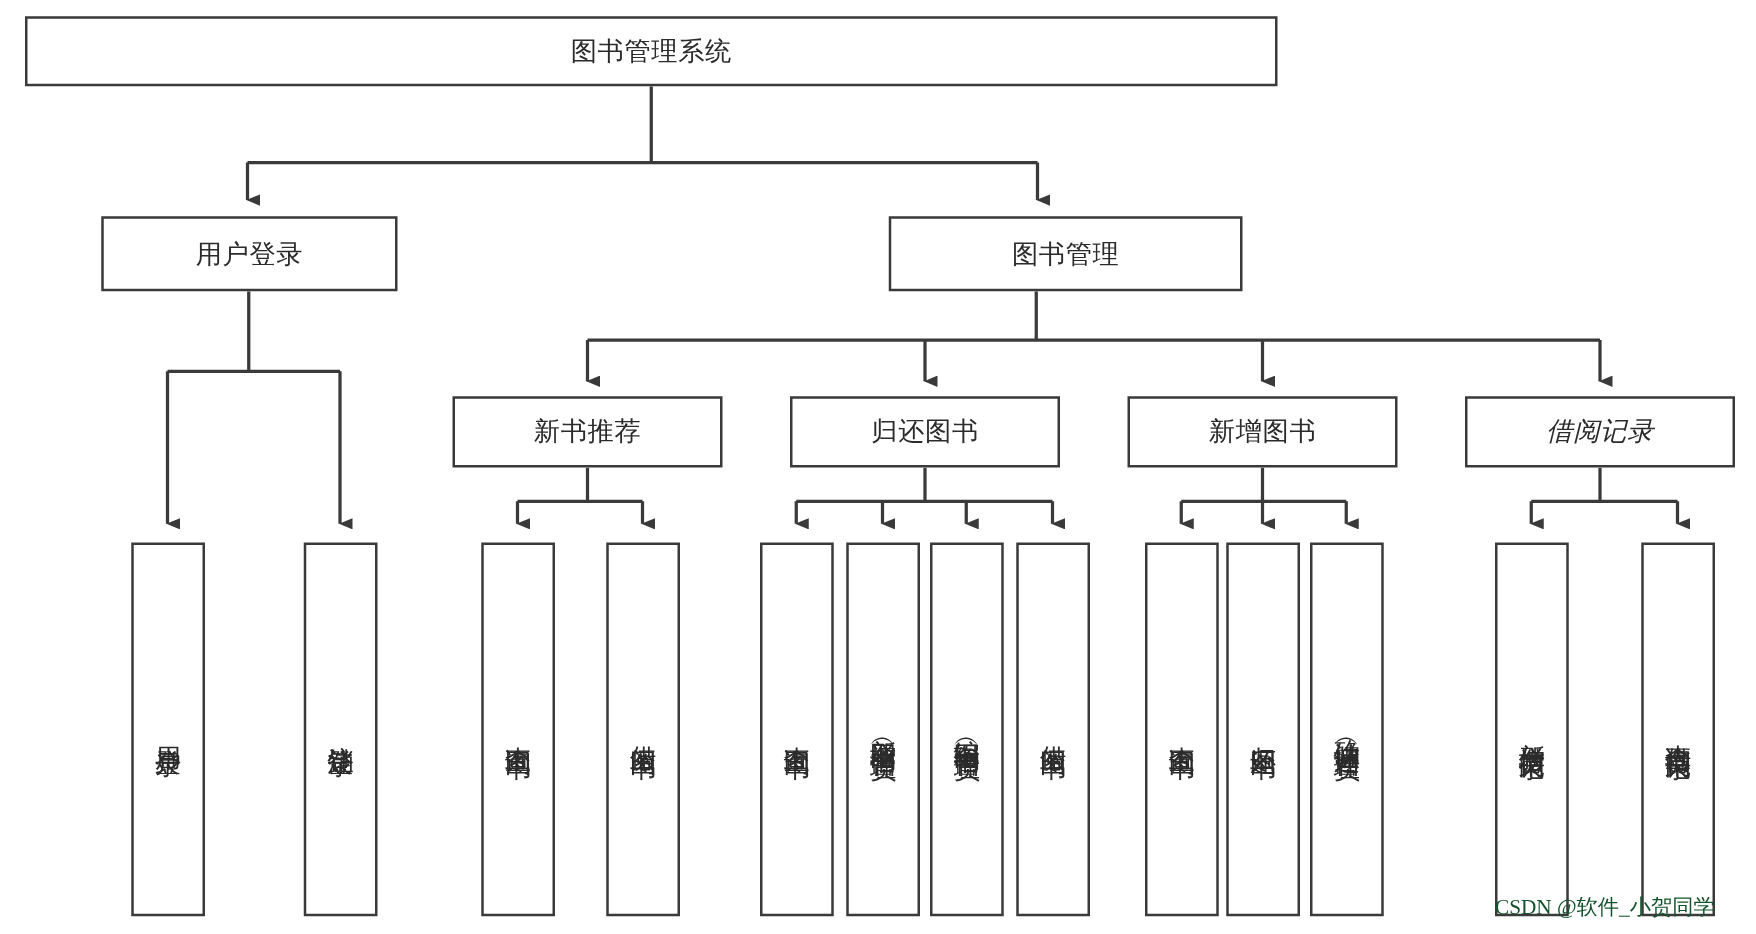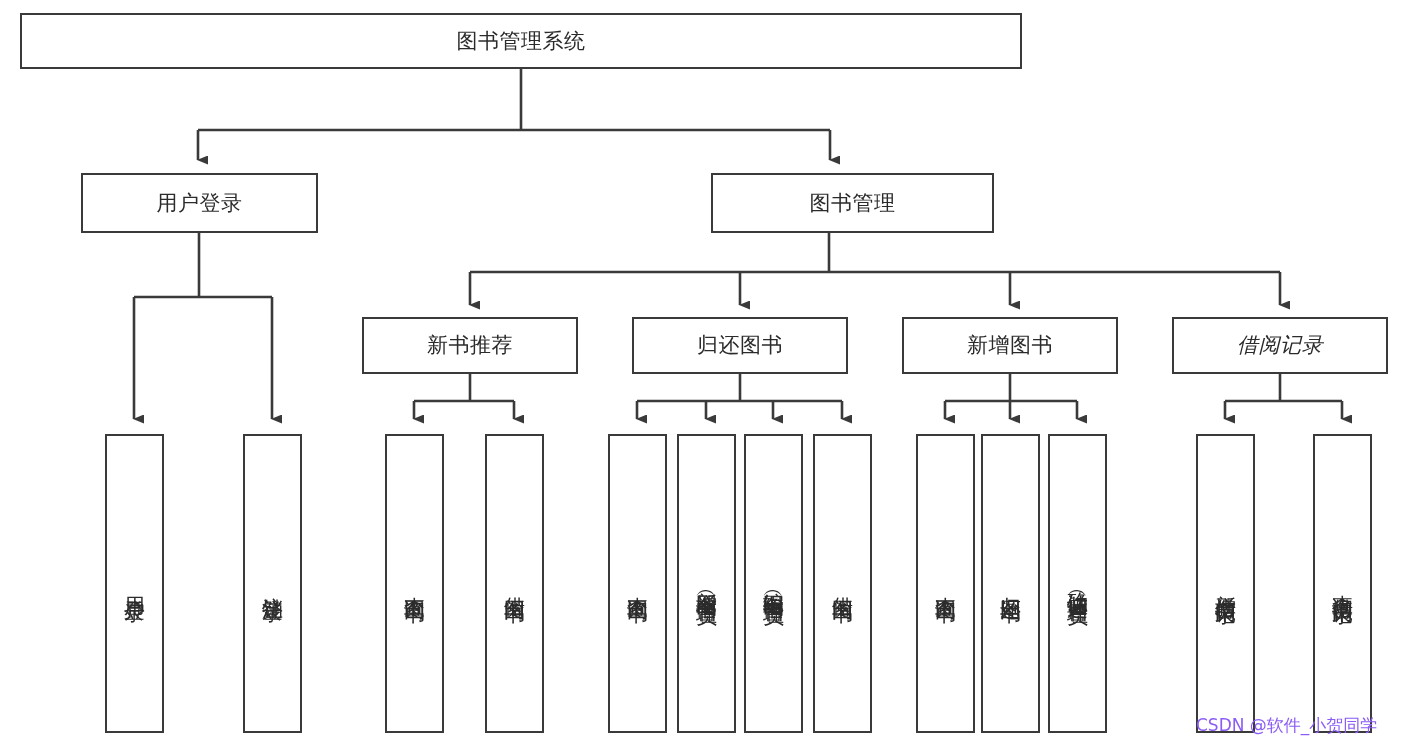--- a/index.html
+++ b/index.html
@@ -62,23 +62,24 @@
     line-height: 1.05;
     letter-spacing: 2px;
     white-space: normal;
     max-height: 100%;
   }
   #watermark {
     position: absolute;
     left: 1196px;
     top: 714px;
     font-size: 17px;
-    color: #8b5cf6;
+    color: #14532d;
     white-space: nowrap;
     z-index: 5;
+    font-family: Liberation Serif, serif;
   }
 </style>
 </head>
 <body>
 
 <div id="diagram-root">
 
   <svg id="edge-layer" viewBox="0 0 1405 747" width="1405" height="747" xmlns="http://www.w3.org/2000/svg">
     <defs>
       <marker id="arrowhead" markerWidth="9" markerHeight="11" refX="4.5" refY="10" orient="auto" markerUnits="userSpaceOnUse">

